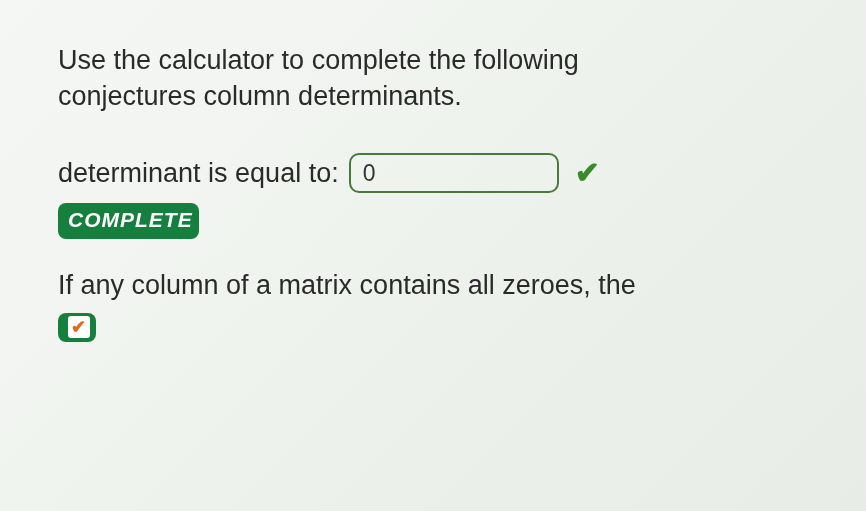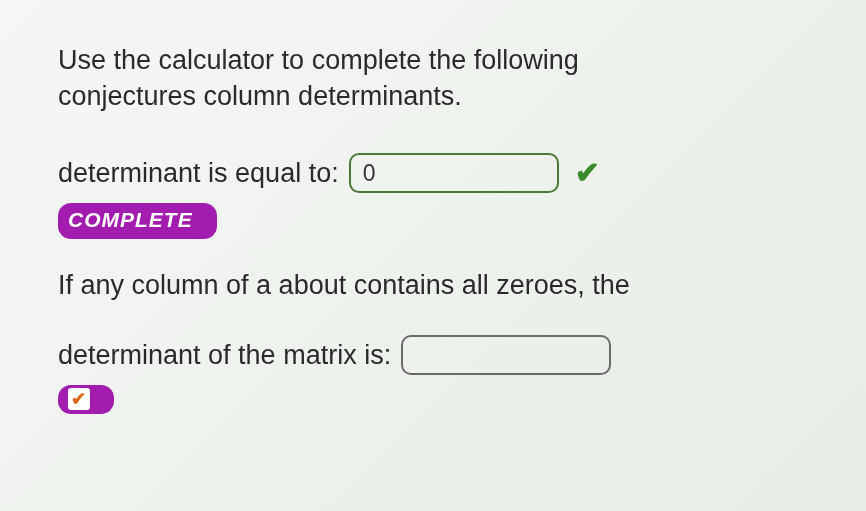--- a/index.html
+++ b/index.html
@@ -36,27 +36,27 @@
   }
   .check {
     color: #3a8a2a;
     font-size: 30px;
     font-weight: bold;
     margin-left: 10px;
   }
   .badge {
     display: inline-flex;
     align-items: center;
-    background: #a21caf;
+    background: #15803d;
     color: #fff;
     font-weight: bold;
     font-size: 21px;
     letter-spacing: 1px;
-    padding: 3px 24px 4px 10px;
-    border-radius: 13px;
+    padding: 3px 6px 4px 10px;
+    border-radius: 8px;
     margin-top: 10px;
     gap: 8px;
     font-style: italic;
   }
   .badge .tick-box {
     display: inline-flex;
     align-items: center;
     justify-content: center;
     width: 22px;
     height: 22px;
@@ -81,21 +81,17 @@
     <span>determinant is equal to:</span>
     <span class="answer-box">0</span>
     <span class="check">✔</span>
   </div>
   <div class="badge">
     <span>COMPLETE</span>
   </div>
 </div>
 
 <div class="q-block">
-  <div class="q-line">If any column of a about contains all zeroes, the</div>
-  <div class="inline-line">
-    <span>determinant of the matrix is:</span>
-    <span class="answer-box empty"></span>
-  </div>
+  <div class="q-line">If any column of a matrix contains all zeroes, the</div>
   <div class="badge">
     <span class="tick-box">✔</span>
   </div>
 </div>
 
 </body></html>

